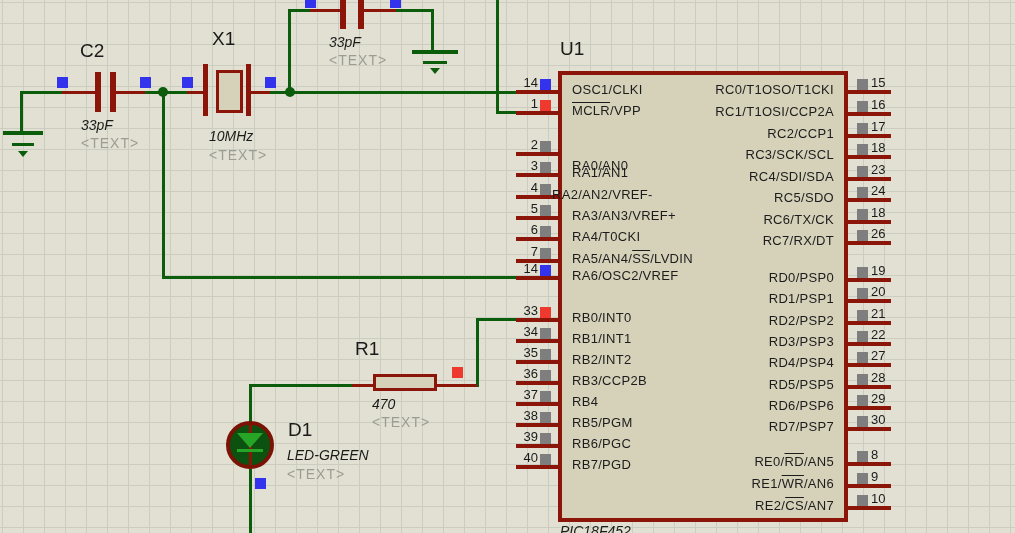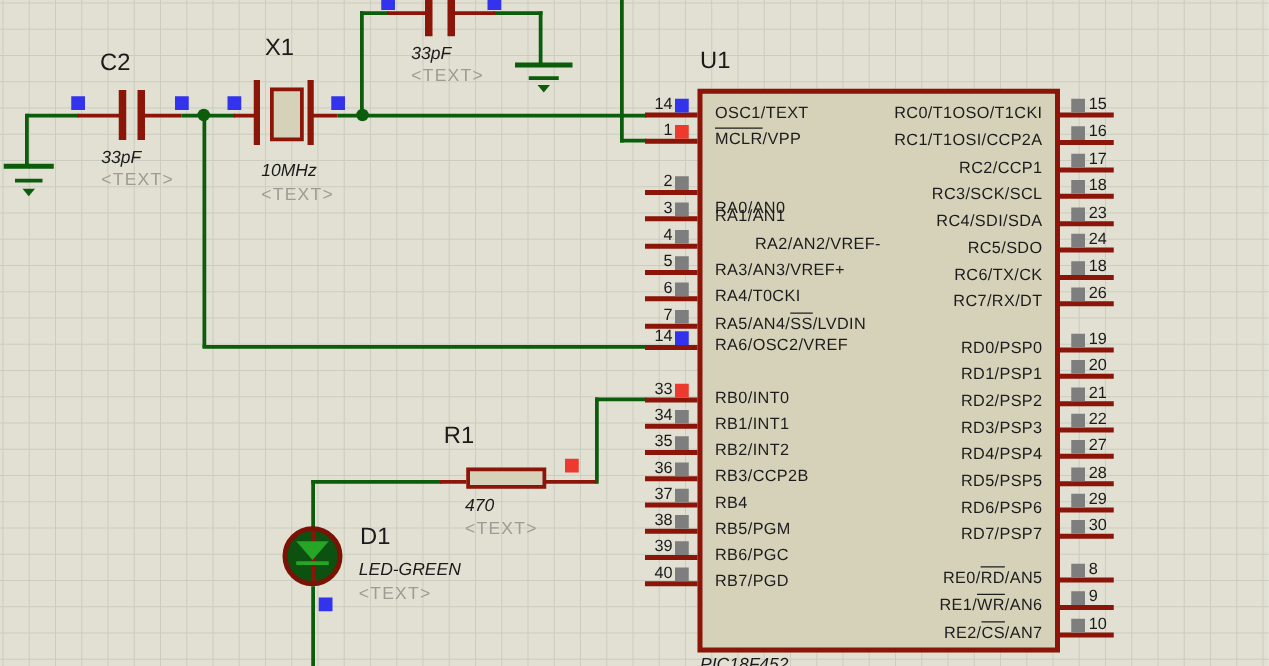--- a/index.html
+++ b/index.html
@@ -129,37 +129,37 @@
   <div class="val" style="left:287px;top:447px">LED-GREEN</div>
   <div class="ph" style="left:287px;top:466px">&lt;TEXT&gt;</div>
 
   <div id="chip"></div>
   <div class="ref" style="left:560px;top:38px">U1</div>
   <div class="val" style="left:560px;top:523px">PIC18F452</div>
   <div id="pins">
       <div class="stub" style="left:516px;top:90px;width:42px"></div>
       <div class="pinnum" style="right:477px;top:76px;text-align:right">14</div>
       <div class="marker m-blue" style="left:540px;top:79px"></div>
-      <div class="pinlabel" style="left:572px;top:83px"><span>OSC1/TEXT</span></div>
+      <div class="pinlabel" style="left:572px;top:83px"><span>OSC1/CLKI</span></div>
       <div class="stub" style="left:516px;top:111px;width:42px"></div>
       <div class="pinnum" style="right:477px;top:97px;text-align:right">1</div>
       <div class="marker m-red" style="left:540px;top:100px"></div>
       <div class="pinlabel" style="left:572px;top:104px"><span class="ov">MCLR</span><span>/VPP</span></div>
       <div class="stub" style="left:516px;top:152px;width:42px"></div>
       <div class="pinnum" style="right:477px;top:138px;text-align:right">2</div>
       <div class="marker m-gray" style="left:540px;top:141px"></div>
       <div class="pinlabel" style="left:572px;top:159px"><span>RA0/AN0</span></div>
       <div class="stub" style="left:516px;top:173px;width:42px"></div>
       <div class="pinnum" style="right:477px;top:159px;text-align:right">3</div>
       <div class="marker m-gray" style="left:540px;top:162px"></div>
       <div class="pinlabel" style="left:572px;top:166px"><span>RA1/AN1</span></div>
       <div class="stub" style="left:516px;top:195px;width:42px"></div>
       <div class="pinnum" style="right:477px;top:181px;text-align:right">4</div>
       <div class="marker m-gray" style="left:540px;top:184px"></div>
-      <div class="pinlabel" style="left:604px;top:188px"><span>RA2/AN2/VREF-</span></div>
+      <div class="pinlabel" style="left:552px;top:188px"><span>RA2/AN2/VREF-</span></div>
       <div class="stub" style="left:516px;top:216px;width:42px"></div>
       <div class="pinnum" style="right:477px;top:202px;text-align:right">5</div>
       <div class="marker m-gray" style="left:540px;top:205px"></div>
       <div class="pinlabel" style="left:572px;top:209px"><span>RA3/AN3/VREF+</span></div>
       <div class="stub" style="left:516px;top:237px;width:42px"></div>
       <div class="pinnum" style="right:477px;top:223px;text-align:right">6</div>
       <div class="marker m-gray" style="left:540px;top:226px"></div>
       <div class="pinlabel" style="left:572px;top:230px"><span>RA4/T0CKI</span></div>
       <div class="stub" style="left:516px;top:259px;width:42px"></div>
       <div class="pinnum" style="right:477px;top:245px;text-align:right">7</div>

